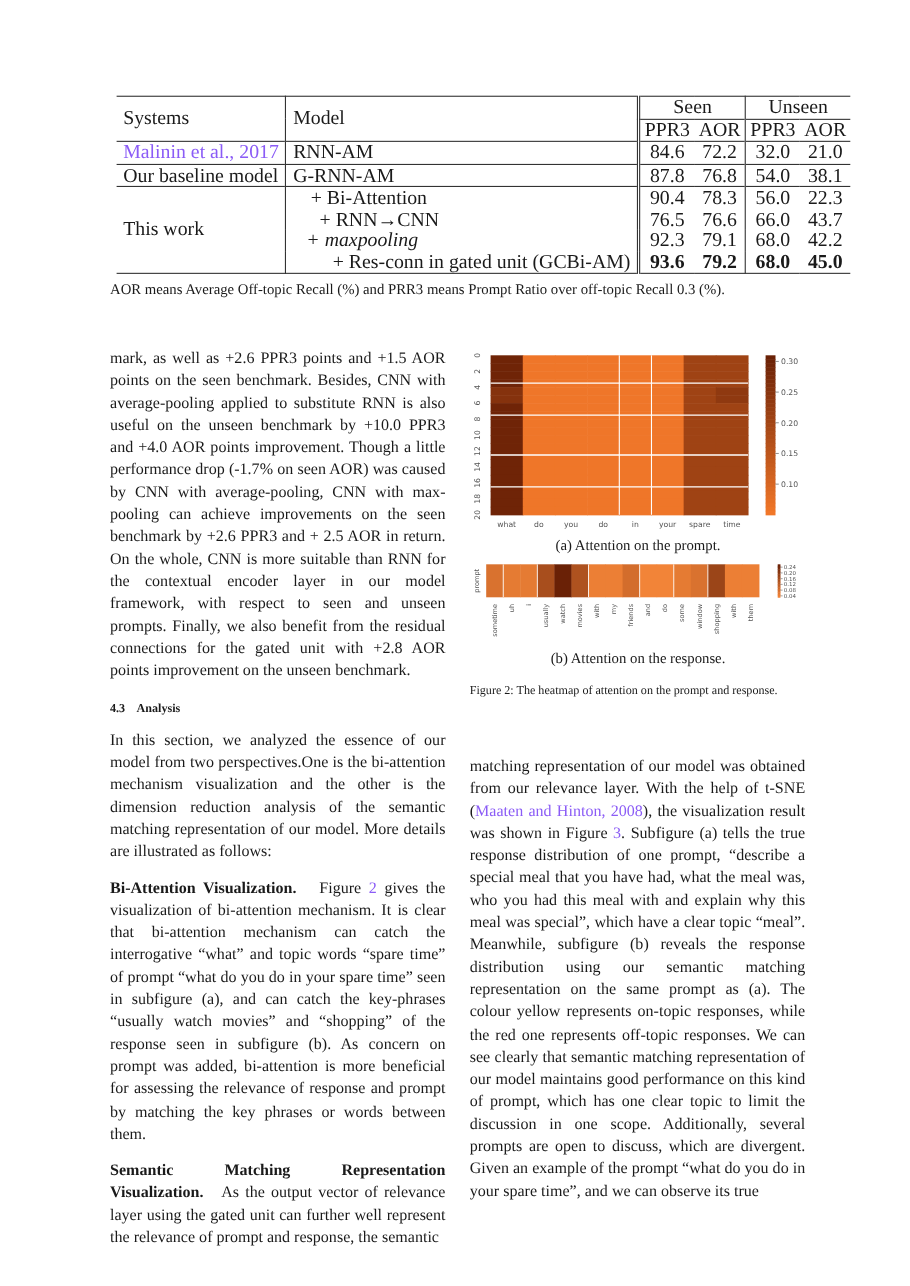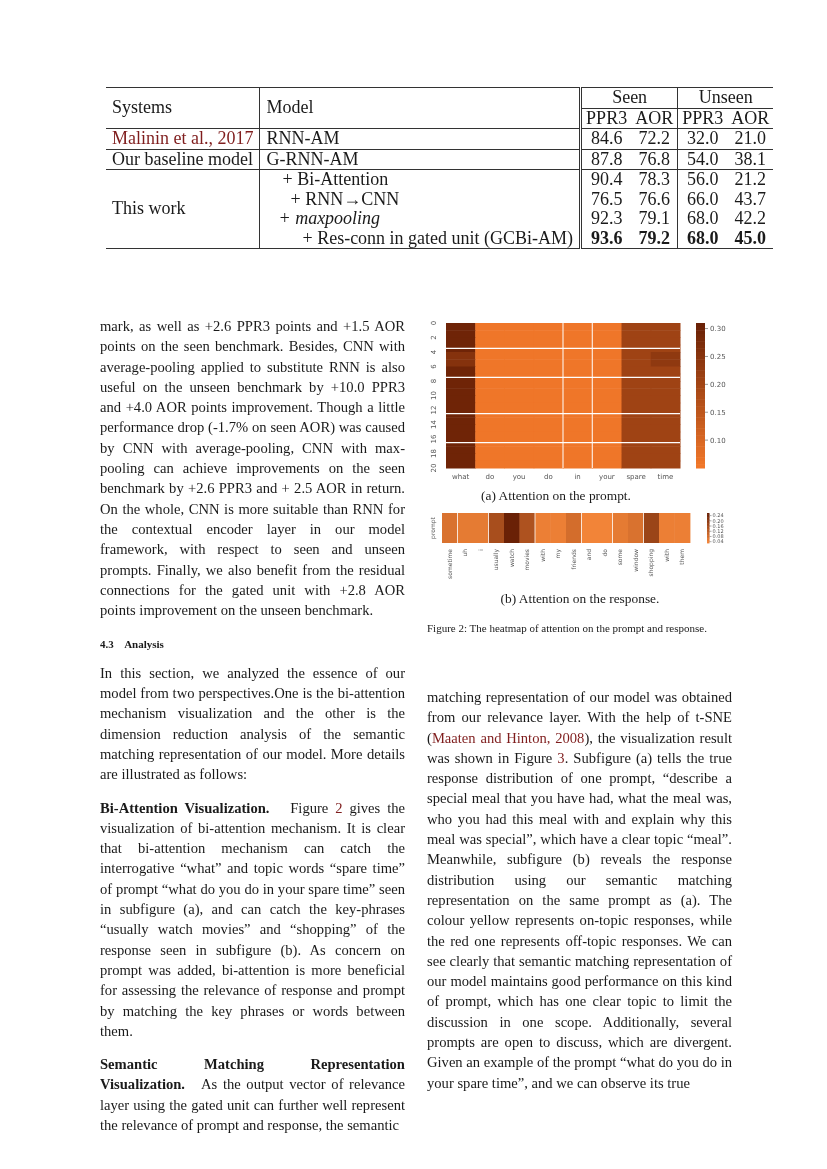--- a/index.html
+++ b/index.html
@@ -9,21 +9,21 @@
   
   #tbl { left:106px; top:87px; width:617px; border-collapse:collapse; font-size:18px; line-height:19.5px; }
   #tbl td { padding:0 6px; white-space:nowrap; }
   #tbl .num { text-align:center; padding:0 4px; }
   #tbl .b { font-weight:bold;margin-top:38px; }
   #tbl .vl { border-right:1px solid #333; }
   #tbl .dvl { border-right:3px double #333; }
   #tbl .top { border-top:1.5px solid #333; }
   #tbl .bot { border-bottom:1.5px solid #333; }
   #tbl .hl { border-top:1px solid #333; }
-  .link { color:#7f1d1d; }
+  .link { color:#8b5cf6; }
   .ital { font-style:italic; }
   .caption { font-size:13.4px; line-height:17px; }
   .para { font-size:14.6px; line-height:20.3px; text-align:justify; width:305px; }
   .para p { margin:0; }
   .hdr { font-weight:bold; font-size:11px; }
   .figcap { font-size:13.4px; text-align:center; }
   svg text { font-family:"DejaVu Sans",sans-serif; fill:#555; }
 </style>
 </head>
 <body>
@@ -57,21 +57,21 @@
     <td class="hl num vl">76.8</td>
     <td class="hl num">54.0</td>
     <td class="hl num">38.1</td>
   </tr>
   <tr>
     <td class="hl vl bot" rowspan="4">This work</td>
     <td class="hl dvl" style="padding-left:22px">+ Bi-Attention</td>
     <td class="hl num">90.4</td>
     <td class="hl num vl">78.3</td>
     <td class="hl num">56.0</td>
-    <td class="hl num">21.2</td>
+    <td class="hl num">22.3</td>
   </tr>
   <tr>
     <td class="dvl" style="padding-left:30px">+ RNN→CNN</td>
     <td class="num">76.5</td>
     <td class="num vl">76.6</td>
     <td class="num">66.0</td>
     <td class="num">43.7</td>
   </tr>
   <tr>
     <td class="dvl ital" style="padding-left:18px">+ maxpooling</td>
@@ -84,20 +84,21 @@
     <td class="dvl bot" style="padding-left:42px">+ Res-conn in gated unit (GCBi-AM)</td>
     <td class="num b bot">93.6</td>
     <td class="num b vl bot">79.2</td>
     <td class="num b bot">68.0</td>
     <td class="num b bot">45.0</td>
   </tr>
 </tbody>
   </table>
 
 <div class="abs caption" style="left:100px; top:254px; width:640px;">
+  <div>AOR means Average Off-topic Recall (%) and PRR3 means Prompt Ratio over off-topic Recall 0.3 (%).</div>
 </div>
 
 <div class="abs para" style="left:100px; top:316px;">
   <p>mark, as well as +2.6 PPR3 points and +1.5 AOR points on the seen benchmark. Besides, CNN with average-pooling applied to substitute RNN is also useful on the unseen benchmark by +10.0 PPR3 and +4.0 AOR points improvement. Though a little performance drop (-1.7% on seen AOR) was caused by CNN with average-pooling, CNN with max-pooling can achieve improvements on the seen benchmark by +2.6 PPR3 and + 2.5 AOR in return. On the whole, CNN is more suitable than RNN for the contextual encoder layer in our model framework, with respect to seen and unseen prompts. Finally, we also benefit from the residual connections for the gated unit with +2.8 AOR points improvement on the unseen benchmark.</p>
   <div class="hdr" style="margin-top:14px; margin-bottom:8px;">
     <span>4.3</span>&nbsp;&nbsp;&nbsp;
     <span>Analysis</span>
   </div>
   <p>In this section, we analyzed the essence of our model from two perspectives.One is the bi-attention mechanism visualization and the other is the dimension reduction analysis of the semantic matching representation of our model. More details are illustrated as follows:</p>
   <p style="margin-top:13px;">
@@ -340,21 +341,21 @@
     <text x="290" y="16.076923076923087" font-size="7">0.30</text>
     <line x1="285" x2="288" y1="41.46153846153845" y2="41.46153846153845" stroke="#555" stroke-width="0.6"></line>
     <text x="290" y="43.96153846153845" font-size="7">0.25</text>
     <line x1="285" x2="288" y1="69.34615384615384" y2="69.34615384615384" stroke="#555" stroke-width="0.6"></line>
     <text x="290" y="71.84615384615384" font-size="7">0.20</text>
     <line x1="285" x2="288" y1="97.23076923076924" y2="97.23076923076924" stroke="#555" stroke-width="0.6"></line>
     <text x="290" y="99.73076923076924" font-size="7">0.15</text>
     <line x1="285" x2="288" y1="125.11538461538461" y2="125.11538461538461" stroke="#555" stroke-width="0.6"></line>
     <text x="290" y="127.61538461538461" font-size="7">0.10</text>
   </svg>
-<div class="abs figcap" style="left:396px; top:488px; width:320px;">(a) Attention on the prompt.</div>
+<div class="abs figcap" style="left:420px; top:488px; width:320px;">(a) Attention on the prompt.</div>
 
 <svg id="figB" class="abs" style="left:420px; top:508px;" width="320" height="80">
     <rect x="22" y="5" width="15.9" height="30" fill="rgb(217,114,47)"></rect>
     <rect x="37.5" y="5" width="15.9" height="30" fill="rgb(229,123,51)"></rect>
     <rect x="53" y="5" width="15.9" height="30" fill="rgb(229,123,51)"></rect>
     <rect x="68.5" y="5" width="15.9" height="30" fill="rgb(168,78,29)"></rect>
     <rect x="84" y="5" width="15.9" height="30" fill="rgb(106,33,6)"></rect>
     <rect x="99.5" y="5" width="15.9" height="30" fill="rgb(174,82,31)"></rect>
     <rect x="115" y="5" width="15.9" height="30" fill="rgb(236,127,53)"></rect>
     <rect x="130.5" y="5" width="15.9" height="30" fill="rgb(236,127,53)"></rect>

